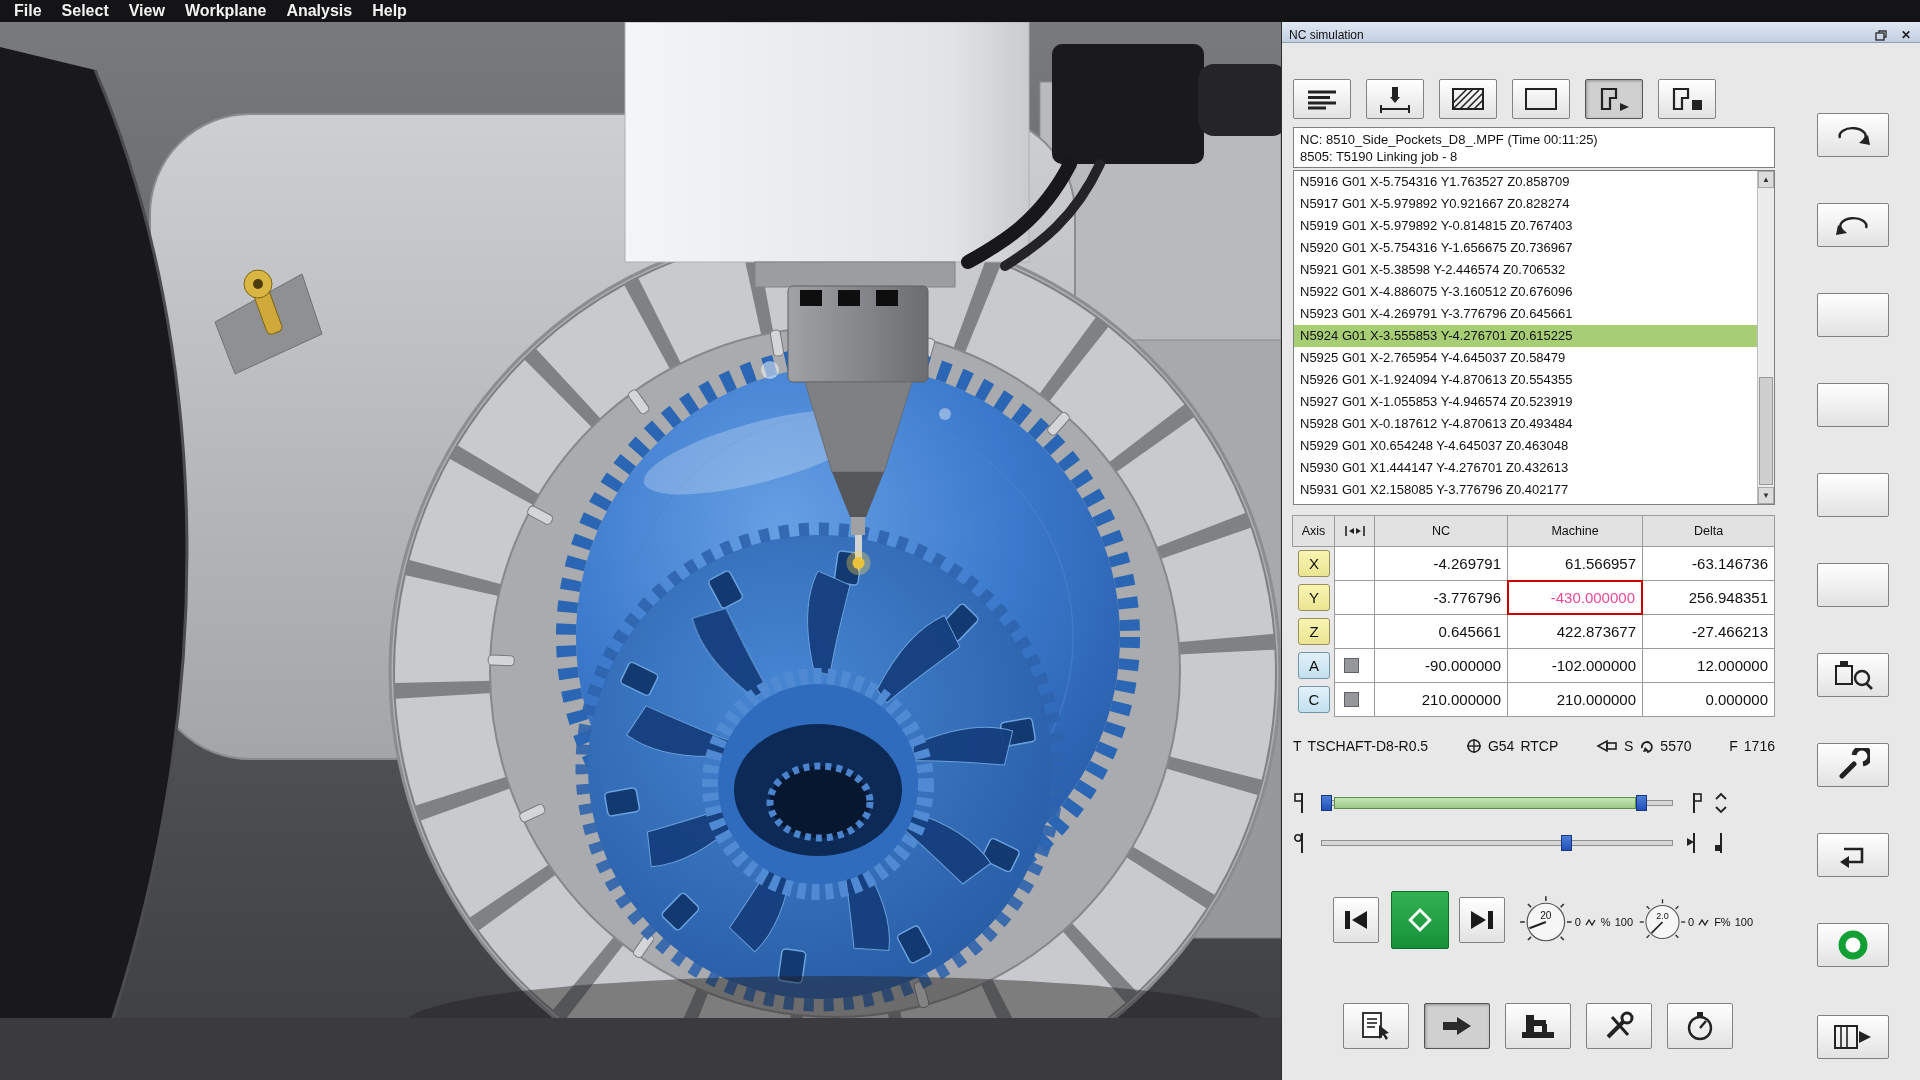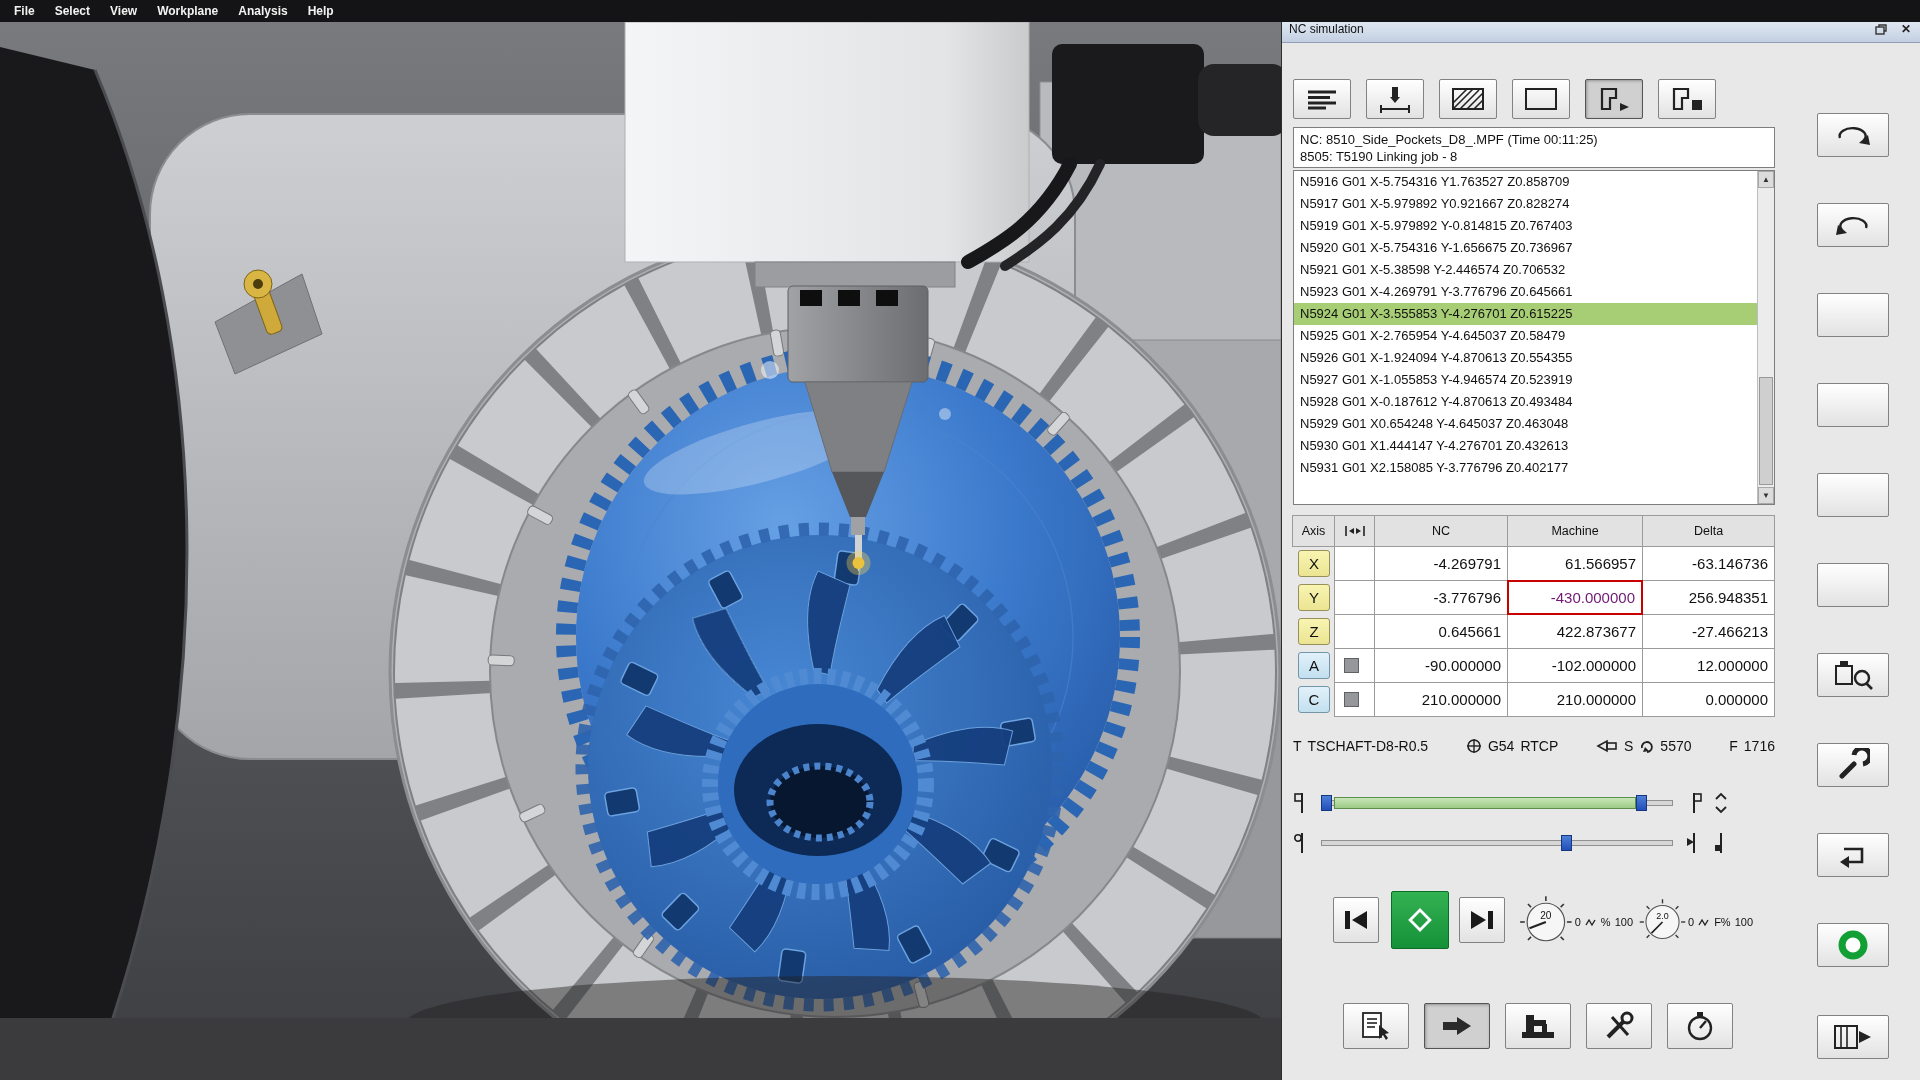--- a/index.html
+++ b/index.html
@@ -1,27 +1,27 @@
 <!DOCTYPE html>
 <html><head>
 <meta charset="utf-8">
 <style>
   *{box-sizing:border-box;margin:0;padding:0}
   html,body{width:1920px;height:1080px;overflow:hidden;font-family:"Liberation Sans",sans-serif;background:#4e5054}
   .app{width:1920px;height:1080px;display:flex;flex-direction:column}
   
   .menubar{height:22px;background:#141416;display:flex;align-items:center;padding-left:4px;flex:0 0 auto}
-  .menu-item{color:#f2f2f2;font-size:12px;font-weight:700;padding:3px 10px;cursor:default}
+  .menu-item{color:#f2f2f2;font-size:16px;font-weight:700;padding:3px 10px;cursor:default}
   .main{flex:1;display:flex;min-height:0}
   
   .viewport{width:1281px;height:100%;position:relative;flex:0 0 auto;background:#515356;overflow:hidden}
   .viewport svg{display:block}
   
   .panel{flex:1;background:#e8e8e8;border-left:1px solid #2e2e2e;display:flex;flex-direction:column;min-width:0}
-  .panel-title{height:21px;flex:0 0 auto;background:linear-gradient(#dfe7f2,#c3d0e2);border-bottom:1px solid #8fa0b6;display:flex;align-items:flex-start;padding:0 7px;font-size:12px;color:#101010}
+  .panel-title{height:21px;flex:0 0 auto;background:linear-gradient(#dfe7f2,#c3d0e2);border-bottom:1px solid #8fa0b6;display:flex;align-items:flex-end;padding:0 7px;font-size:12px;color:#101010}
   .pt-icons{margin-left:auto;display:flex;align-items:center;gap:11px}
   .pt-ic{width:14px;height:14px;display:flex;align-items:center;justify-content:center;color:#222;cursor:pointer}
   .panel-body{flex:1;display:flex;padding-left:11px;padding-right:20px;min-height:0}
   .content{width:482px;flex:0 0 auto;display:flex;flex-direction:column}
   .strip{margin-left:31px;flex:1;display:flex;flex-direction:column;align-items:center;padding-top:70px;gap:46px}
   .btn{background:linear-gradient(#ffffff,#e2e2e2);border:1px solid #828282;border-radius:2px;display:flex;align-items:center;justify-content:center;cursor:pointer}
   .btn.pressed{background:#d0d0d0;border-color:#555;box-shadow:inset 1px 1px 3px rgba(0,0,0,.3)}
   .strip .btn{width:72px;height:44px;flex:0 0 auto}
   .toolbar{margin-top:36px;display:flex;gap:15px}
   .toolbar .btn{width:58px;height:40px}
@@ -33,21 +33,21 @@
   .vscroll{position:absolute;top:0;right:0;width:17px;height:100%;background:#ececec;border-left:1px solid #bdbdbd}
   .sb-btn{position:absolute;left:0;width:16px;height:17px;background:#dcdcdc;border:1px solid #a8a8a8;font-size:8px;color:#333;display:flex;align-items:center;justify-content:center;cursor:pointer}
   .sb-up{top:0}.sb-down{bottom:0}
   .sb-thumb{position:absolute;left:1px;width:14px;height:108px;bottom:19px;background:#cfcfcf;border:1px solid #999;cursor:pointer}
   
   .axis-table{margin-top:10px;font-size:15px;color:#101010}
   .at-row{display:grid;grid-template-columns:42px 40px 133px 135px 132px;height:35px;margin-top:-1px}
   .at-head{height:32px;font-size:12.5px;margin-top:0}
   .hcell{border:1px solid #9b9b9b;background:#e2e2e2;display:flex;align-items:center;justify-content:center;margin-left:-1px}
   .cell{border:1px solid #9b9b9b;background:#fff;display:flex;align-items:center;justify-content:flex-end;padding-right:6px;margin-left:-1px;position:relative}
-  .cell.alert{border:2px solid #c80000;color:#701a75;z-index:2}
+  .cell.alert{border:2px solid #c80000;color:#ec4899;z-index:2}
   .axcell{display:flex;align-items:center;justify-content:center}
   .axis-badge{width:32px;height:27px;border-radius:3px;border:1px solid #97905b;background:linear-gradient(#f8f5b2,#ebe492);display:flex;align-items:center;justify-content:center;font-size:15px;cursor:pointer}
   .axis-badge.rot{border-color:#7295a8;background:linear-gradient(#e2f1fa,#c2e0ef)}
   .lockbox{width:15px;height:15px;background:#95979a;border:1px solid #5f6164;margin:0 auto;cursor:pointer}
   
   .statusline{margin-top:18px;height:22px;display:flex;align-items:center;font-size:14px;color:#111;justify-content:space-between}
   .sl-group{display:flex;align-items:center;gap:6px}
   
   .sliders{margin-top:30px}
   .slider-row{display:flex;align-items:center;height:32px}
@@ -303,20 +303,21 @@
             <div>NC: 8510_Side_Pockets_D8_.MPF (Time 00:11:25)</div>
             <div>8505: T5190 Linking job - 8</div>
           </div>
 
           <div class="codelist">
             <div class="code-line">N5916 G01 X-5.754316 Y1.763527 Z0.858709</div>
             <div class="code-line">N5917 G01 X-5.979892 Y0.921667 Z0.828274</div>
             <div class="code-line">N5919 G01 X-5.979892 Y-0.814815 Z0.767403</div>
             <div class="code-line">N5920 G01 X-5.754316 Y-1.656675 Z0.736967</div>
             <div class="code-line">N5921 G01 X-5.38598 Y-2.446574 Z0.706532</div>
+            <div class="code-line">N5922 G01 X-4.886075 Y-3.160512 Z0.676096</div>
             <div class="code-line">N5923 G01 X-4.269791 Y-3.776796 Z0.645661</div>
             <div class="code-line active">N5924 G01 X-3.555853 Y-4.276701 Z0.615225</div>
             <div class="code-line">N5925 G01 X-2.765954 Y-4.645037 Z0.58479</div>
             <div class="code-line">N5926 G01 X-1.924094 Y-4.870613 Z0.554355</div>
             <div class="code-line">N5927 G01 X-1.055853 Y-4.946574 Z0.523919</div>
             <div class="code-line">N5928 G01 X-0.187612 Y-4.870613 Z0.493484</div>
             <div class="code-line">N5929 G01 X0.654248 Y-4.645037 Z0.463048</div>
             <div class="code-line">N5930 G01 X1.444147 Y-4.276701 Z0.432613</div>
             <div class="code-line">N5931 G01 X2.158085 Y-3.776796 Z0.402177</div>
             <div class="vscroll">

